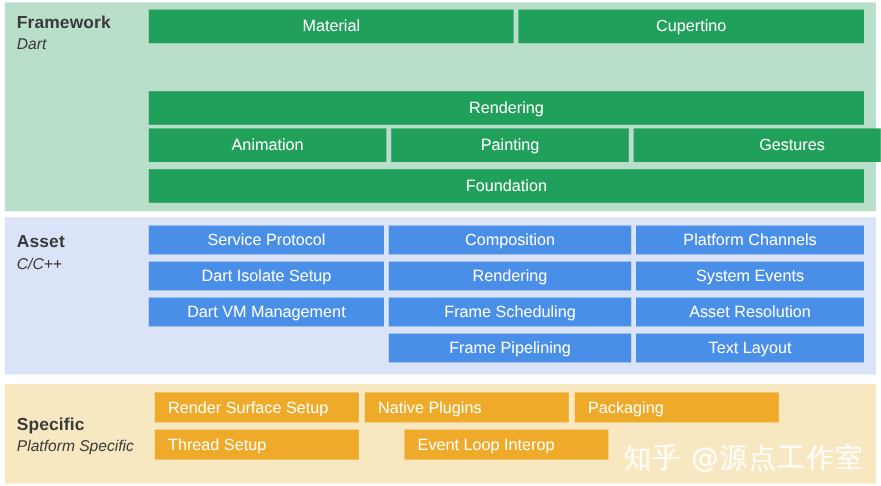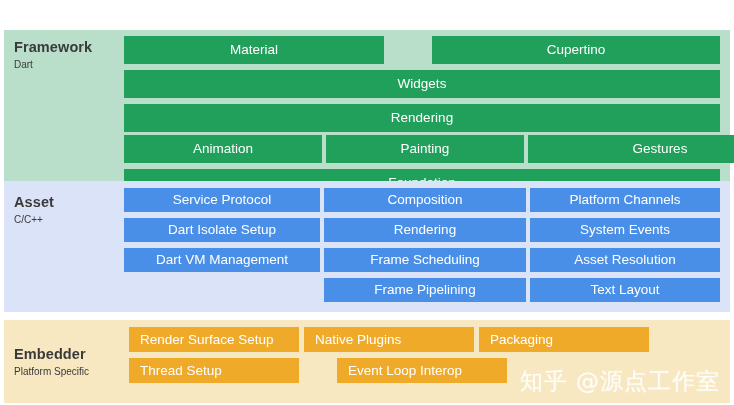--- a/index.html
+++ b/index.html
@@ -27,21 +27,20 @@
   .layer {
     position: absolute;
     left: 4px;
     width: 726px;
     box-sizing: border-box;
   }
   .layer-framework {
     top: 2px;
     height: 174px;
     background: #b9dec9;
-    margin-top: 28px;
   }
   .layer-engine {
     top: 181px;
     height: 131px;
     background: #dae3f7;
   }
   .layer-embedder {
     top: 320px;
     height: 83px;
     background: #f7e8c2;
@@ -54,21 +53,22 @@
     width: 110px;
     color: #3a3a3a;
   }
   .layer-title .title-main {
     font-size: 14.5px;
     font-weight: bold;
     line-height: 18px;
     letter-spacing: 0.1px;
   }
   .layer-title .title-sub {
-    font-size: 10px;
+    font-size: 13px;
+    font-style: italic;
     line-height: 17px;
     color: #3a3a3a;
   }
   .title-framework { top: 8px; }
   .title-engine    { top: 12px; }
   .title-embedder  { top: 25px; }
 
   
   .box {
     position: absolute;
@@ -106,30 +106,27 @@
 
 <div class="diagram">
 
   <div class="layer layer-framework">
 
     <div class="layer-title title-framework">
       <div class="title-main">Framework</div>
       <div class="title-sub">Dart</div>
     </div>
 
-    <div class="box box-green center" style="left:120px; top:6px; width:260px; height:28px;">
+    <div class="box box-green center" style="left:120px; top:6px; width:304px; height:28px;">
       <span>Material</span>
     </div>
     <div class="box box-green center" style="left:428px; top:6px; width:288px; height:28px;">
       <span>Cupertino</span>
     </div>
 
-    <div class="box box-green center" style="left:120px; top:40px; width:596px; height:28px;">
-      <span>Widgets</span>
-    </div>
 
     <div class="box box-green center" style="left:120px; top:74px; width:596px; height:28px;">
       <span>Rendering</span>
     </div>
 
     <div class="box box-green center" style="left:120px; top:105px; width:198px; height:28px;">
       <span>Animation</span>
     </div>
     <div class="box box-green center" style="left:322px; top:105px; width:198px; height:28px;">
       <span>Painting</span>
@@ -183,21 +180,21 @@
       <span>Asset Resolution</span>
     </div>
     <div class="box box-blue center" style="left:526px; top:97px; width:190px; height:24px;">
       <span>Text Layout</span>
     </div>
   </div>
 
   <div class="layer layer-embedder">
 
     <div class="layer-title title-embedder">
-      <div class="title-main">Embedder</div>
+      <div class="title-main">Specific</div>
       <div class="title-sub">Platform Specific</div>
     </div>
 
     <div class="box box-orange left" style="left:125px; top:7px; width:170px; height:25px;">
       <span>Render Surface Setup</span>
     </div>
     <div class="box box-orange left" style="left:300px; top:7px; width:170px; height:25px;">
       <span>Native Plugins</span>
     </div>
     <div class="box box-orange left" style="left:475px; top:7px; width:170px; height:25px;">

